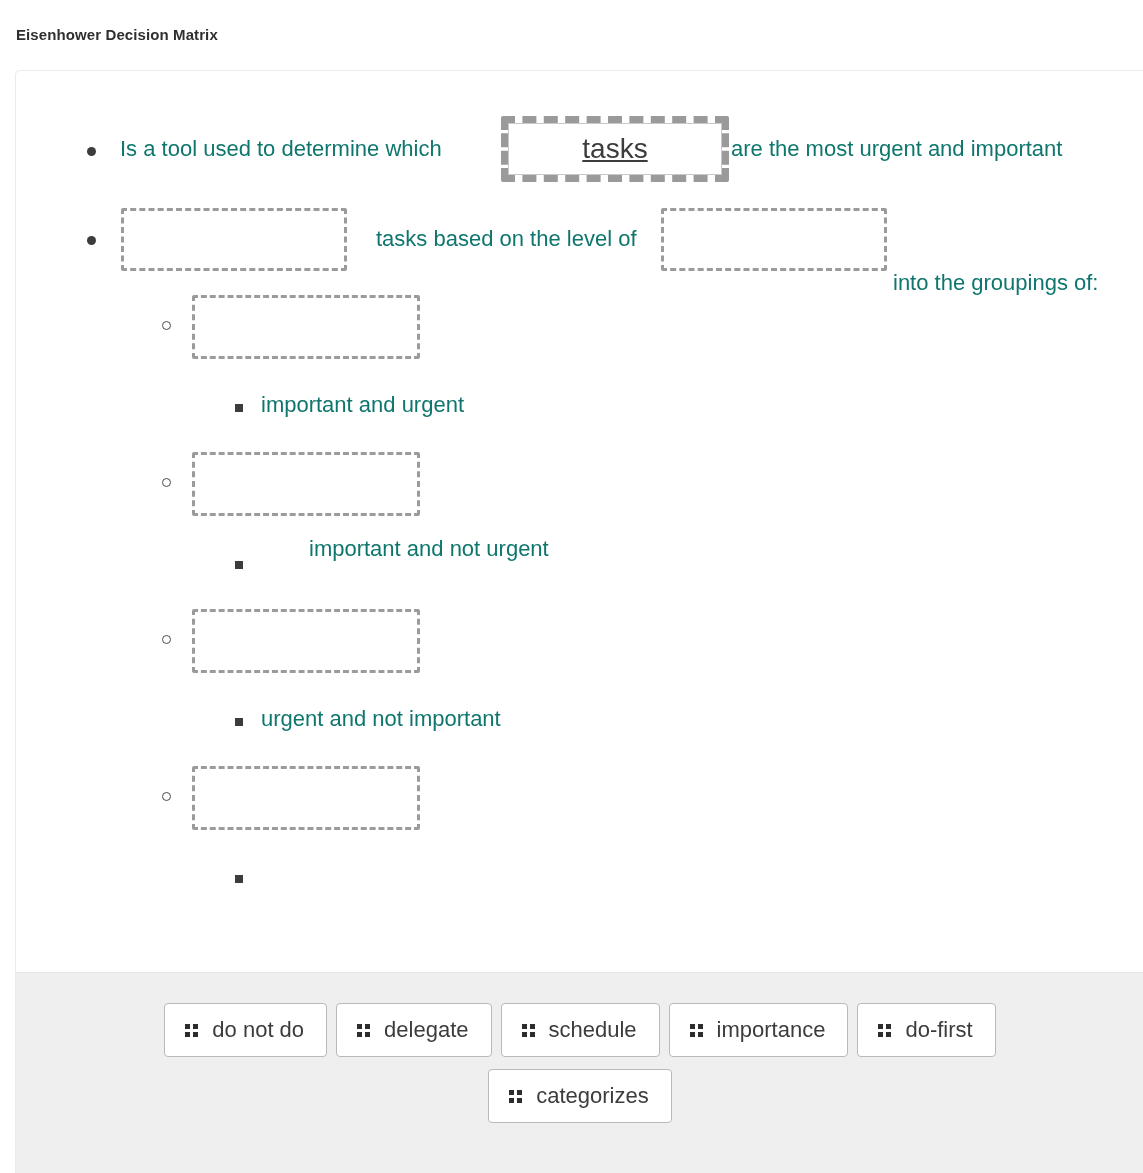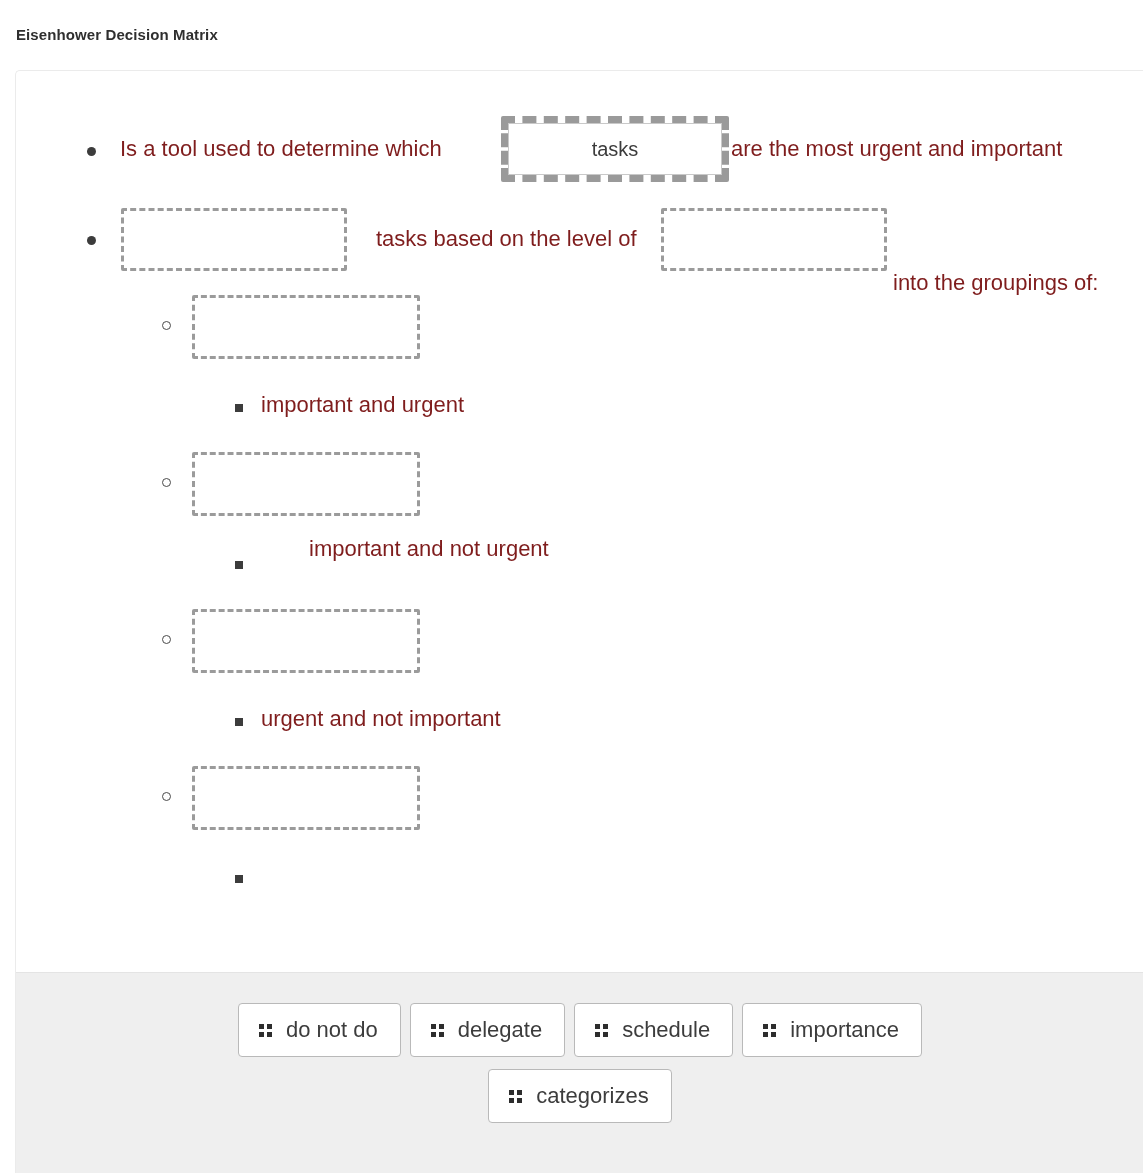--- a/index.html
+++ b/index.html
@@ -65,21 +65,21 @@
     position: absolute;
     width: 8px;
     height: 8px;
     background: #3c3c3c;
   }
 
   .run {
     position: absolute;
     white-space: nowrap;
     font-size: 22px;
-    color: #7f1d1d;
+    color: #0f766e;
   }
 
   
   .dropzone {
     position: absolute;
     border: 3px dashed #9b9b9b;
     background: #ffffff;
     border-radius: 2px;
   }
   .dropzone.empty {
@@ -91,22 +91,23 @@
     background: #ffffff;
   }
   .dropzone.filled .inner {
     position: absolute;
     inset: 0;
     border: 1px solid #c9c9c9;
     background: #ffffff;
     display: flex;
     align-items: center;
     justify-content: center;
-    font-size: 20px;
+    font-size: 28px;
     color: #3c3c3c;
+    text-decoration: underline;
   }
 
   
   .card-footer {
     position: absolute;
     left: 0;
     top: 901px;
     width: 1128px;
     height: 202px;
     background: #efefef;
@@ -237,20 +238,29 @@
       </div>
       <div class="token">
         <span class="grip">
             <i></i>
             <i></i>
             <i></i>
             <i></i>
           </span>
         <span>importance</span>
       </div>
+      <div class="token">
+        <span class="grip">
+            <i></i>
+            <i></i>
+            <i></i>
+            <i></i>
+          </span>
+        <span>do-first</span>
+      </div>
     </div>
 
     <div class="token-row">
       <div class="token">
         <span class="grip">
             <i></i>
             <i></i>
             <i></i>
             <i></i>
           </span>

